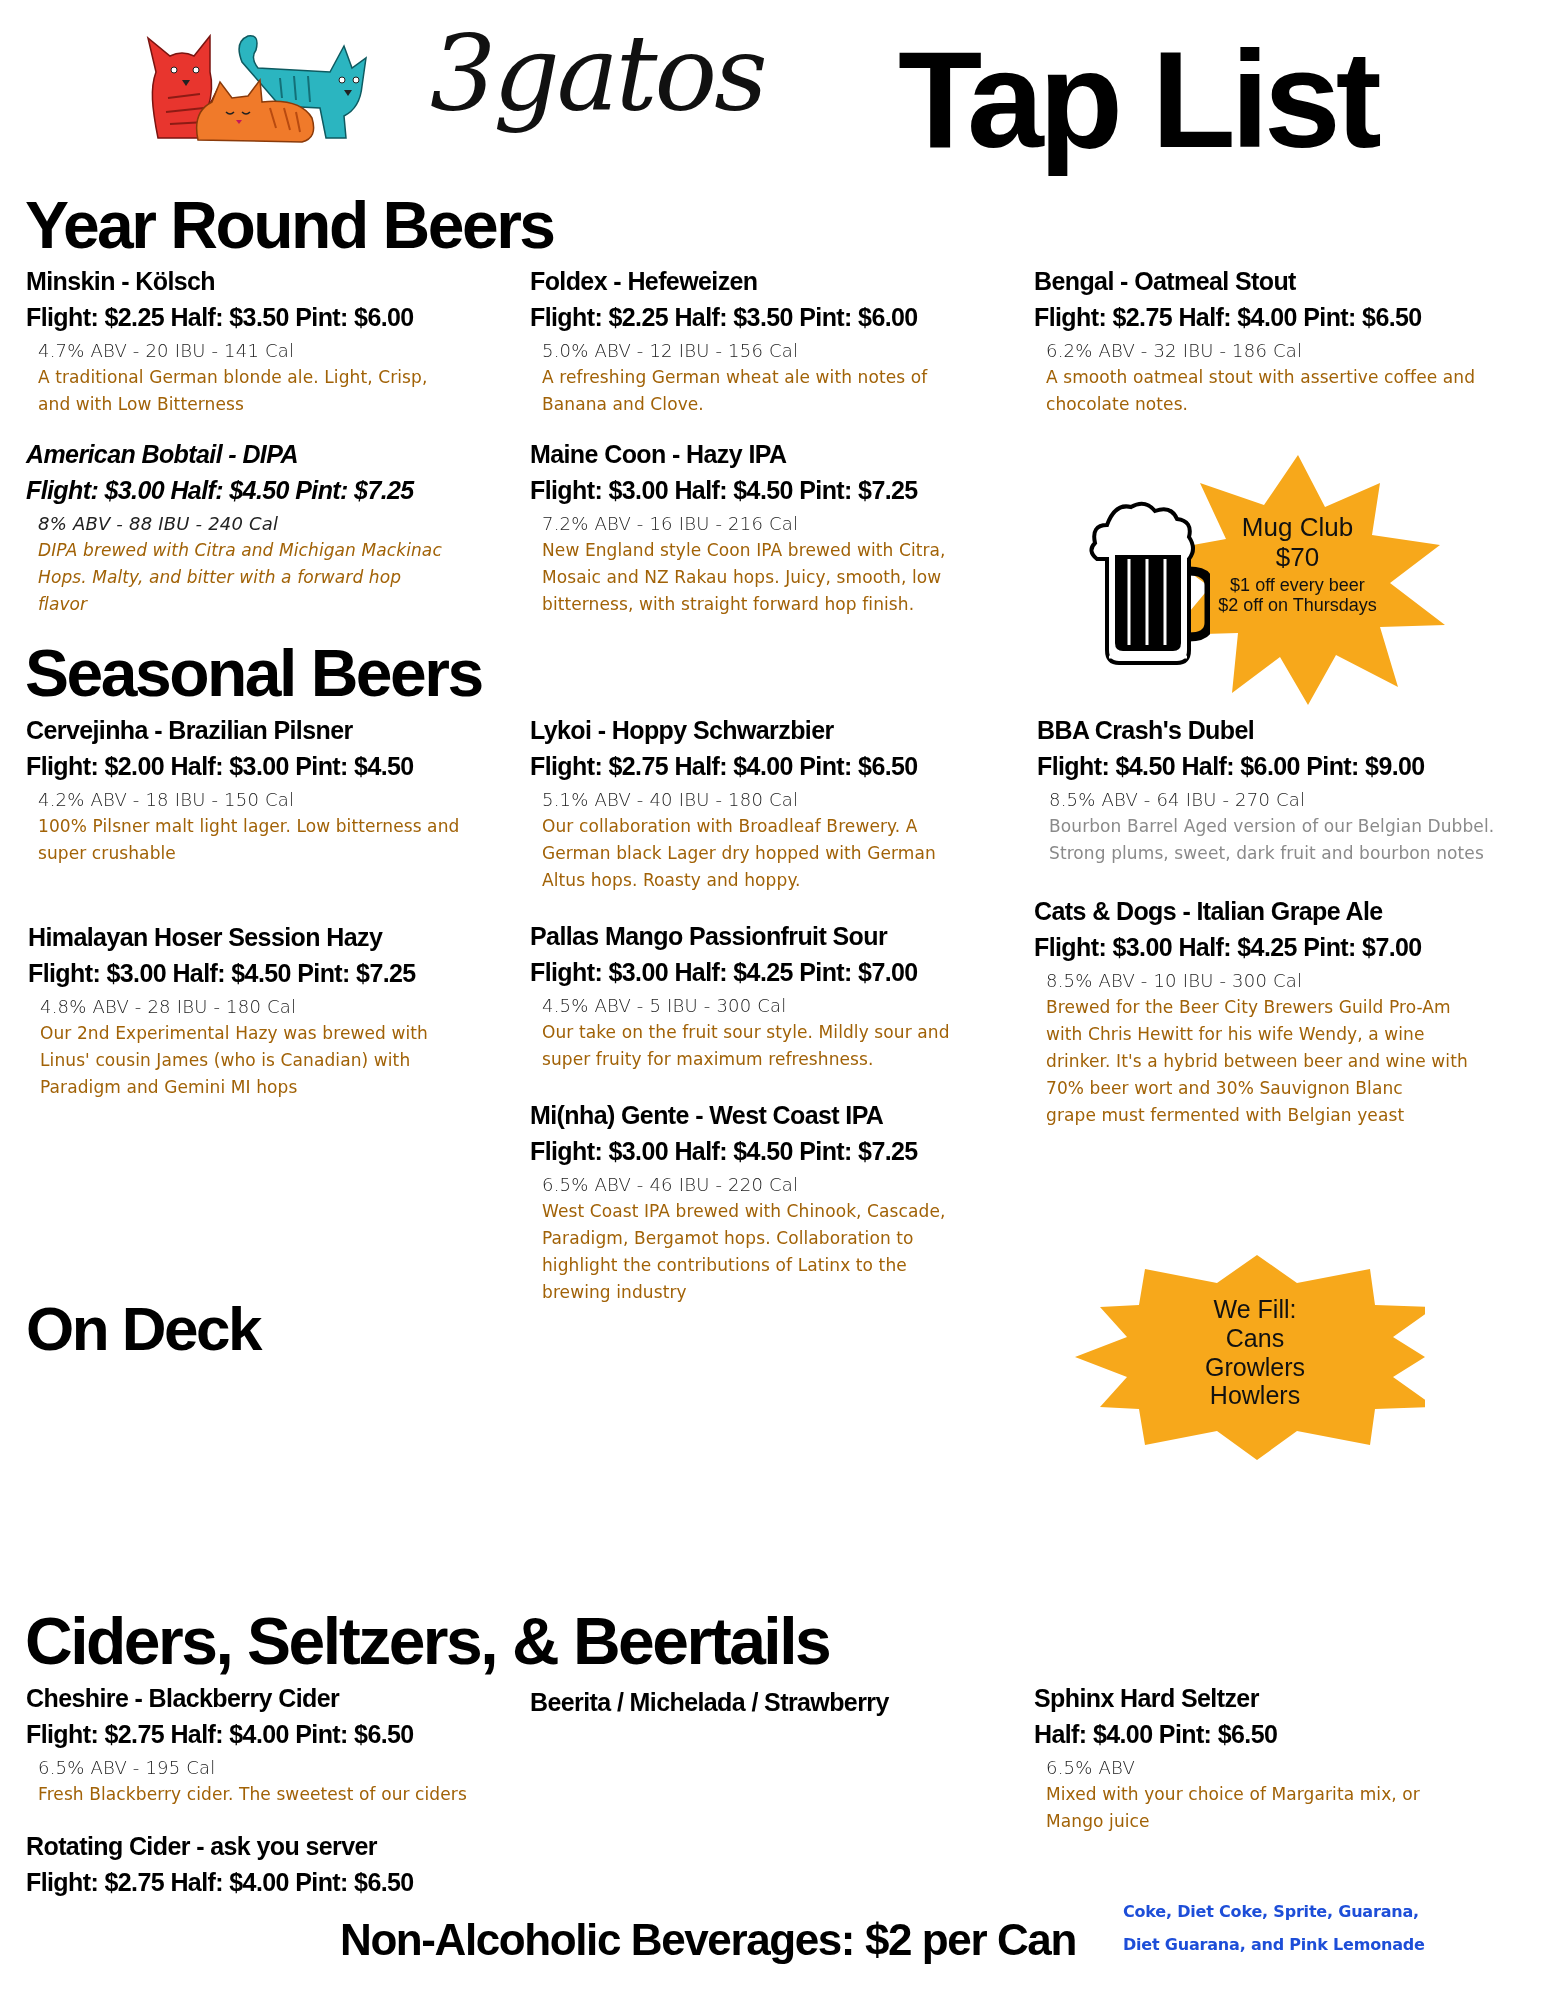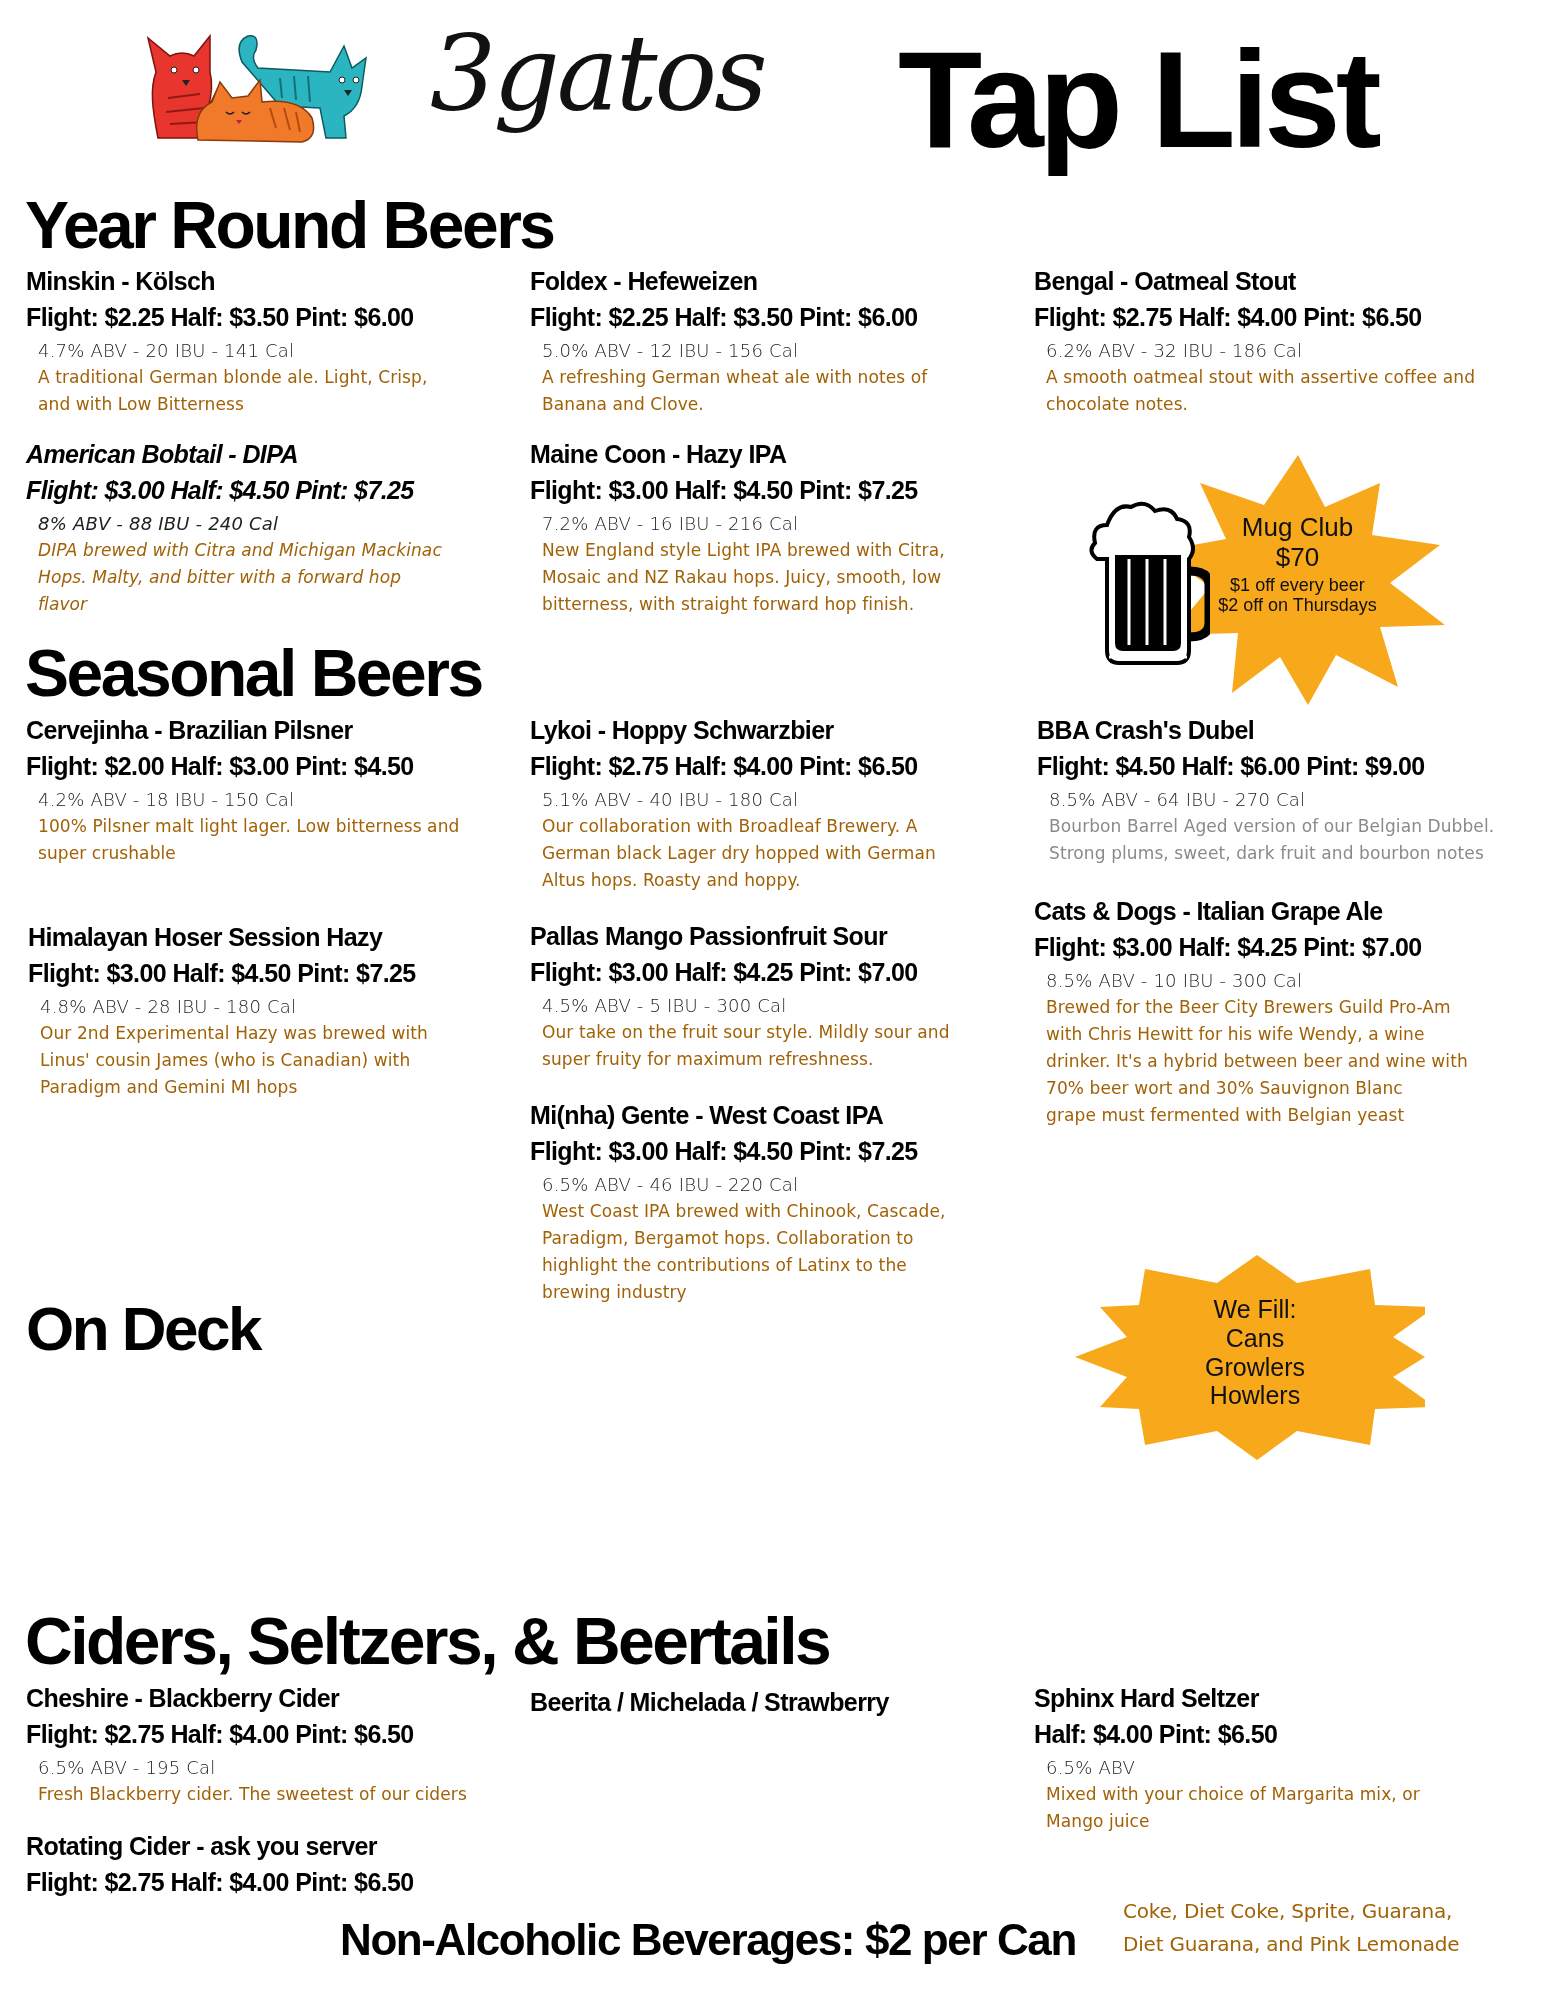--- a/index.html
+++ b/index.html
@@ -47,21 +47,21 @@
   .burst { position: absolute; }
   .burst svg { position: absolute; left: 0; top: 0; }
   .burst-text {
     position: absolute; left: 0; right: 0; text-align: center; font-weight: 400; color: #111; line-height: 1.15;
   }
 
   .cocktail-line { font-size: 25px; font-weight: 700; letter-spacing: -0.6px; line-height: 30px; white-space: nowrap; }
 
   .na-heading { font-size: 44px; font-weight: 700; letter-spacing: -1.4px; line-height: 1; white-space: nowrap; }
   .na-list {
-    font-family: "DejaVu Sans", sans-serif; font-size: 20px; line-height: 33px; color: #a16207; letter-spacing: -0.2px; white-space: nowrap;
+    font-family: "DejaVu Sans", sans-serif; font-size: 16px; line-height: 33px; color: #1d4ed8; letter-spacing: -0.2px; white-space: nowrap; font-weight: bold;
   }
 </style>
 </head>
 <body>
 
 <div class="abs logo">
   <svg width="300" height="118" viewBox="0 0 300 118">
 
     <g>
       <path d="M28 110 C22 80 20 60 26 44 L18 10 L40 28 Q52 22 64 28 L80 8 L80 44 Q84 60 78 80 L88 60 Q98 58 96 76 L88 110 Z" fill="#E8352E" stroke="#7a1410" stroke-width="1.5"></path>
@@ -132,21 +132,21 @@
     <div>Hops. Malty, and bitter with a forward hop</div>
     <div>flavor</div>
   </div>
 </div>
 
 <div class="abs beer" style="left:530px; top:439px;">
   <div class="beer-name">Maine Coon - Hazy IPA</div>
   <div class="beer-prices">Flight: $3.00 Half: $4.50 Pint: $7.25</div>
   <div class="beer-stats">7.2% ABV - 16 IBU - 216 Cal</div>
   <div class="beer-desc">
-    <div>New England style Light IPA brewed with Citra,</div>
+    <div>New England style Coon IPA brewed with Citra,</div>
     <div>Mosaic and NZ Rakau hops. Juicy, smooth, low</div>
     <div>bitterness, with straight forward hop finish.</div>
   </div>
 </div>
 
 <div class="burst" style="left:1140px; top:455px; width:315px; height:250px;">
   <svg width="315" height="250" viewBox="0 0 315 250">
     <polygon fill="#F7A81B" points="158,0 185,52 240,28 232,80 300,90 250,128 305,170 240,172 258,232 196,200 168,250 140,202 92,238 98,178 30,180 70,132 20,96 86,84 60,28 124,50"></polygon>
   </svg>
   <div class="burst-text" style="top:58px;">

